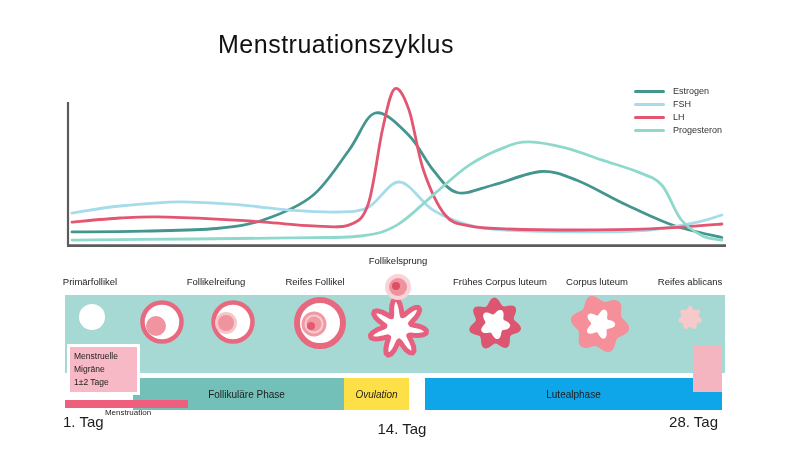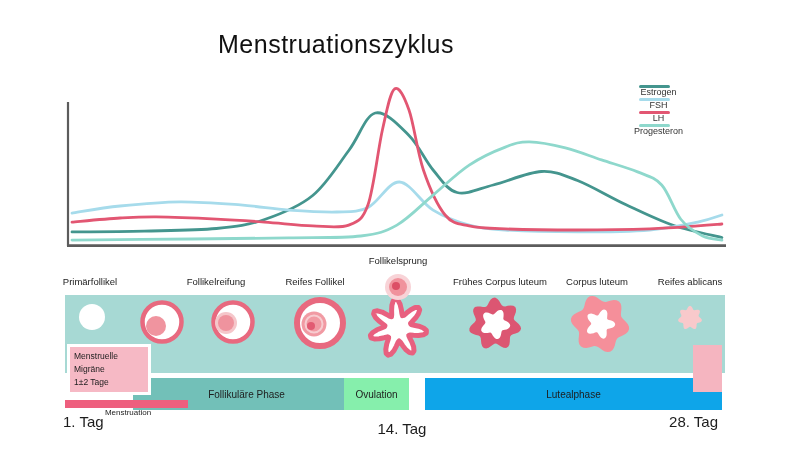--- a/index.html
+++ b/index.html
@@ -6,37 +6,37 @@
   body{
     width:800px;height:450px;position:relative;background:#ffffff;
     font-family:"Liberation Sans",sans-serif;overflow:hidden;color:#1d1d1d;
   }
   #page-title{
     position:absolute;left:0;top:30px;width:672px;text-align:center;
     font-size:25px;font-weight:400;color:#111;margin:0;letter-spacing:.5px;
   }
   #chart-svg,#follicle-svg{position:absolute;left:0;top:0;width:800px;height:450px;}
   #legend{position:absolute;left:634px;top:85px;}
-  .legend-row{display:flex;align-items:center;height:13px;flex-direction:column;}
+  .legend-row{display:flex;align-items:center;height:13px;}
   .legend-line{display:inline-block;width:31px;height:3px;border-radius:2px;margin-right:8px;}
   .legend-label{font-size:9px;color:#333;line-height:1;}
   .stage-label{
     position:absolute;transform:translateX(-50%);font-size:9.5px;color:#222;
     white-space:nowrap;
   }
   .phase{
     position:absolute;top:378px;height:32px;display:flex;align-items:center;
     justify-content:center;font-size:10px;color:#1d1d1d;
   }
   #phase-follicular{left:133px;width:227px;background:#72c0b8;}
-  #phase-ovulation{left:344px;width:65px;background:#86efac;}
+  #phase-ovulation{left:344px;width:65px;background:#fde047;font-style:italic;}
   #phase-luteal{left:425px;width:297px;background:#0ea5e9;}
   #migraine-box{
     position:absolute;left:67px;top:344px;width:53px;background:#f6b9c5;
-    border:3px solid #ffffff;padding:3px 21px 4px 4px;font-size:8.5px;
+    border:3px solid #ffffff;padding:3px 10px 4px 4px;font-size:8.5px;
     line-height:1.5;white-space:pre-line;color:#1d1d1d;
   }
   #cycle-end-marker{position:absolute;left:693px;top:345px;width:29px;height:47px;background:#f5b5c0;}
   #menstruation-bar{position:absolute;left:65px;top:400px;width:123px;height:8px;background:#ee5f7e;}
   #menstruation-label{
     position:absolute;left:128px;top:408px;transform:translateX(-50%);
     font-size:8px;color:#1d1d1d;
   }
   .day-label{position:absolute;top:413px;font-size:15px;color:#1d1d1d;white-space:nowrap;}
   #day-1{left:63px;}

